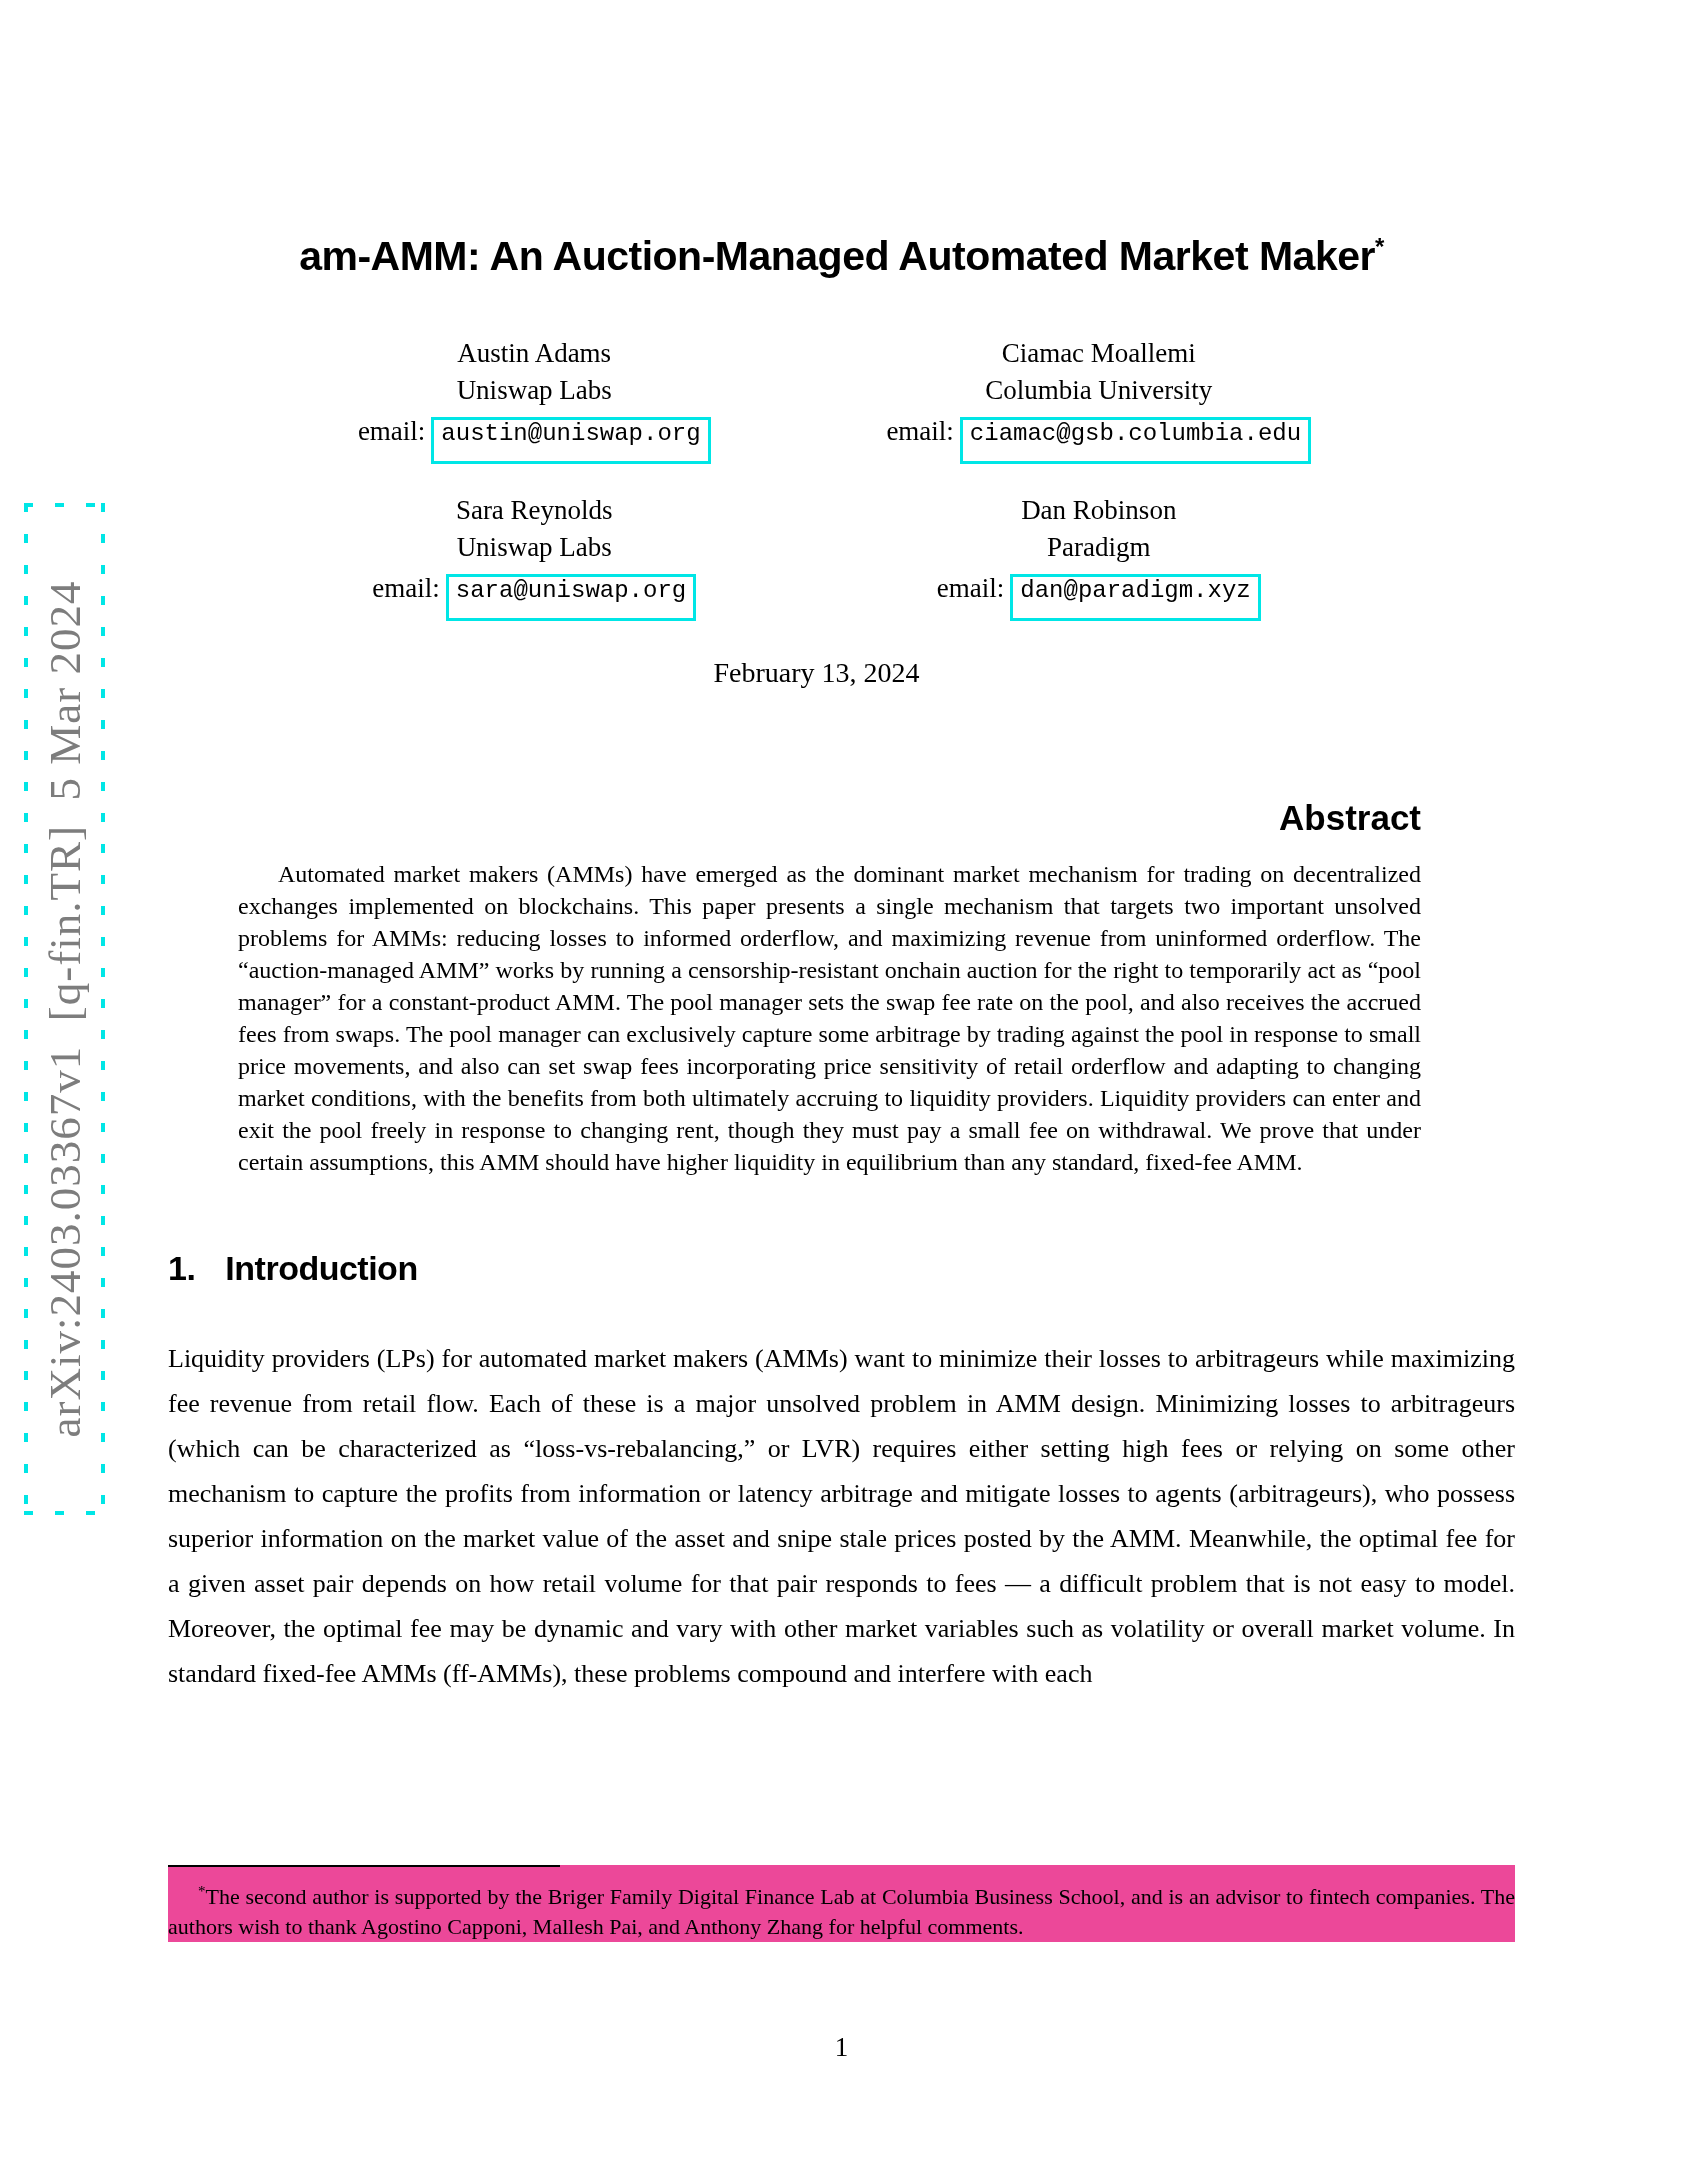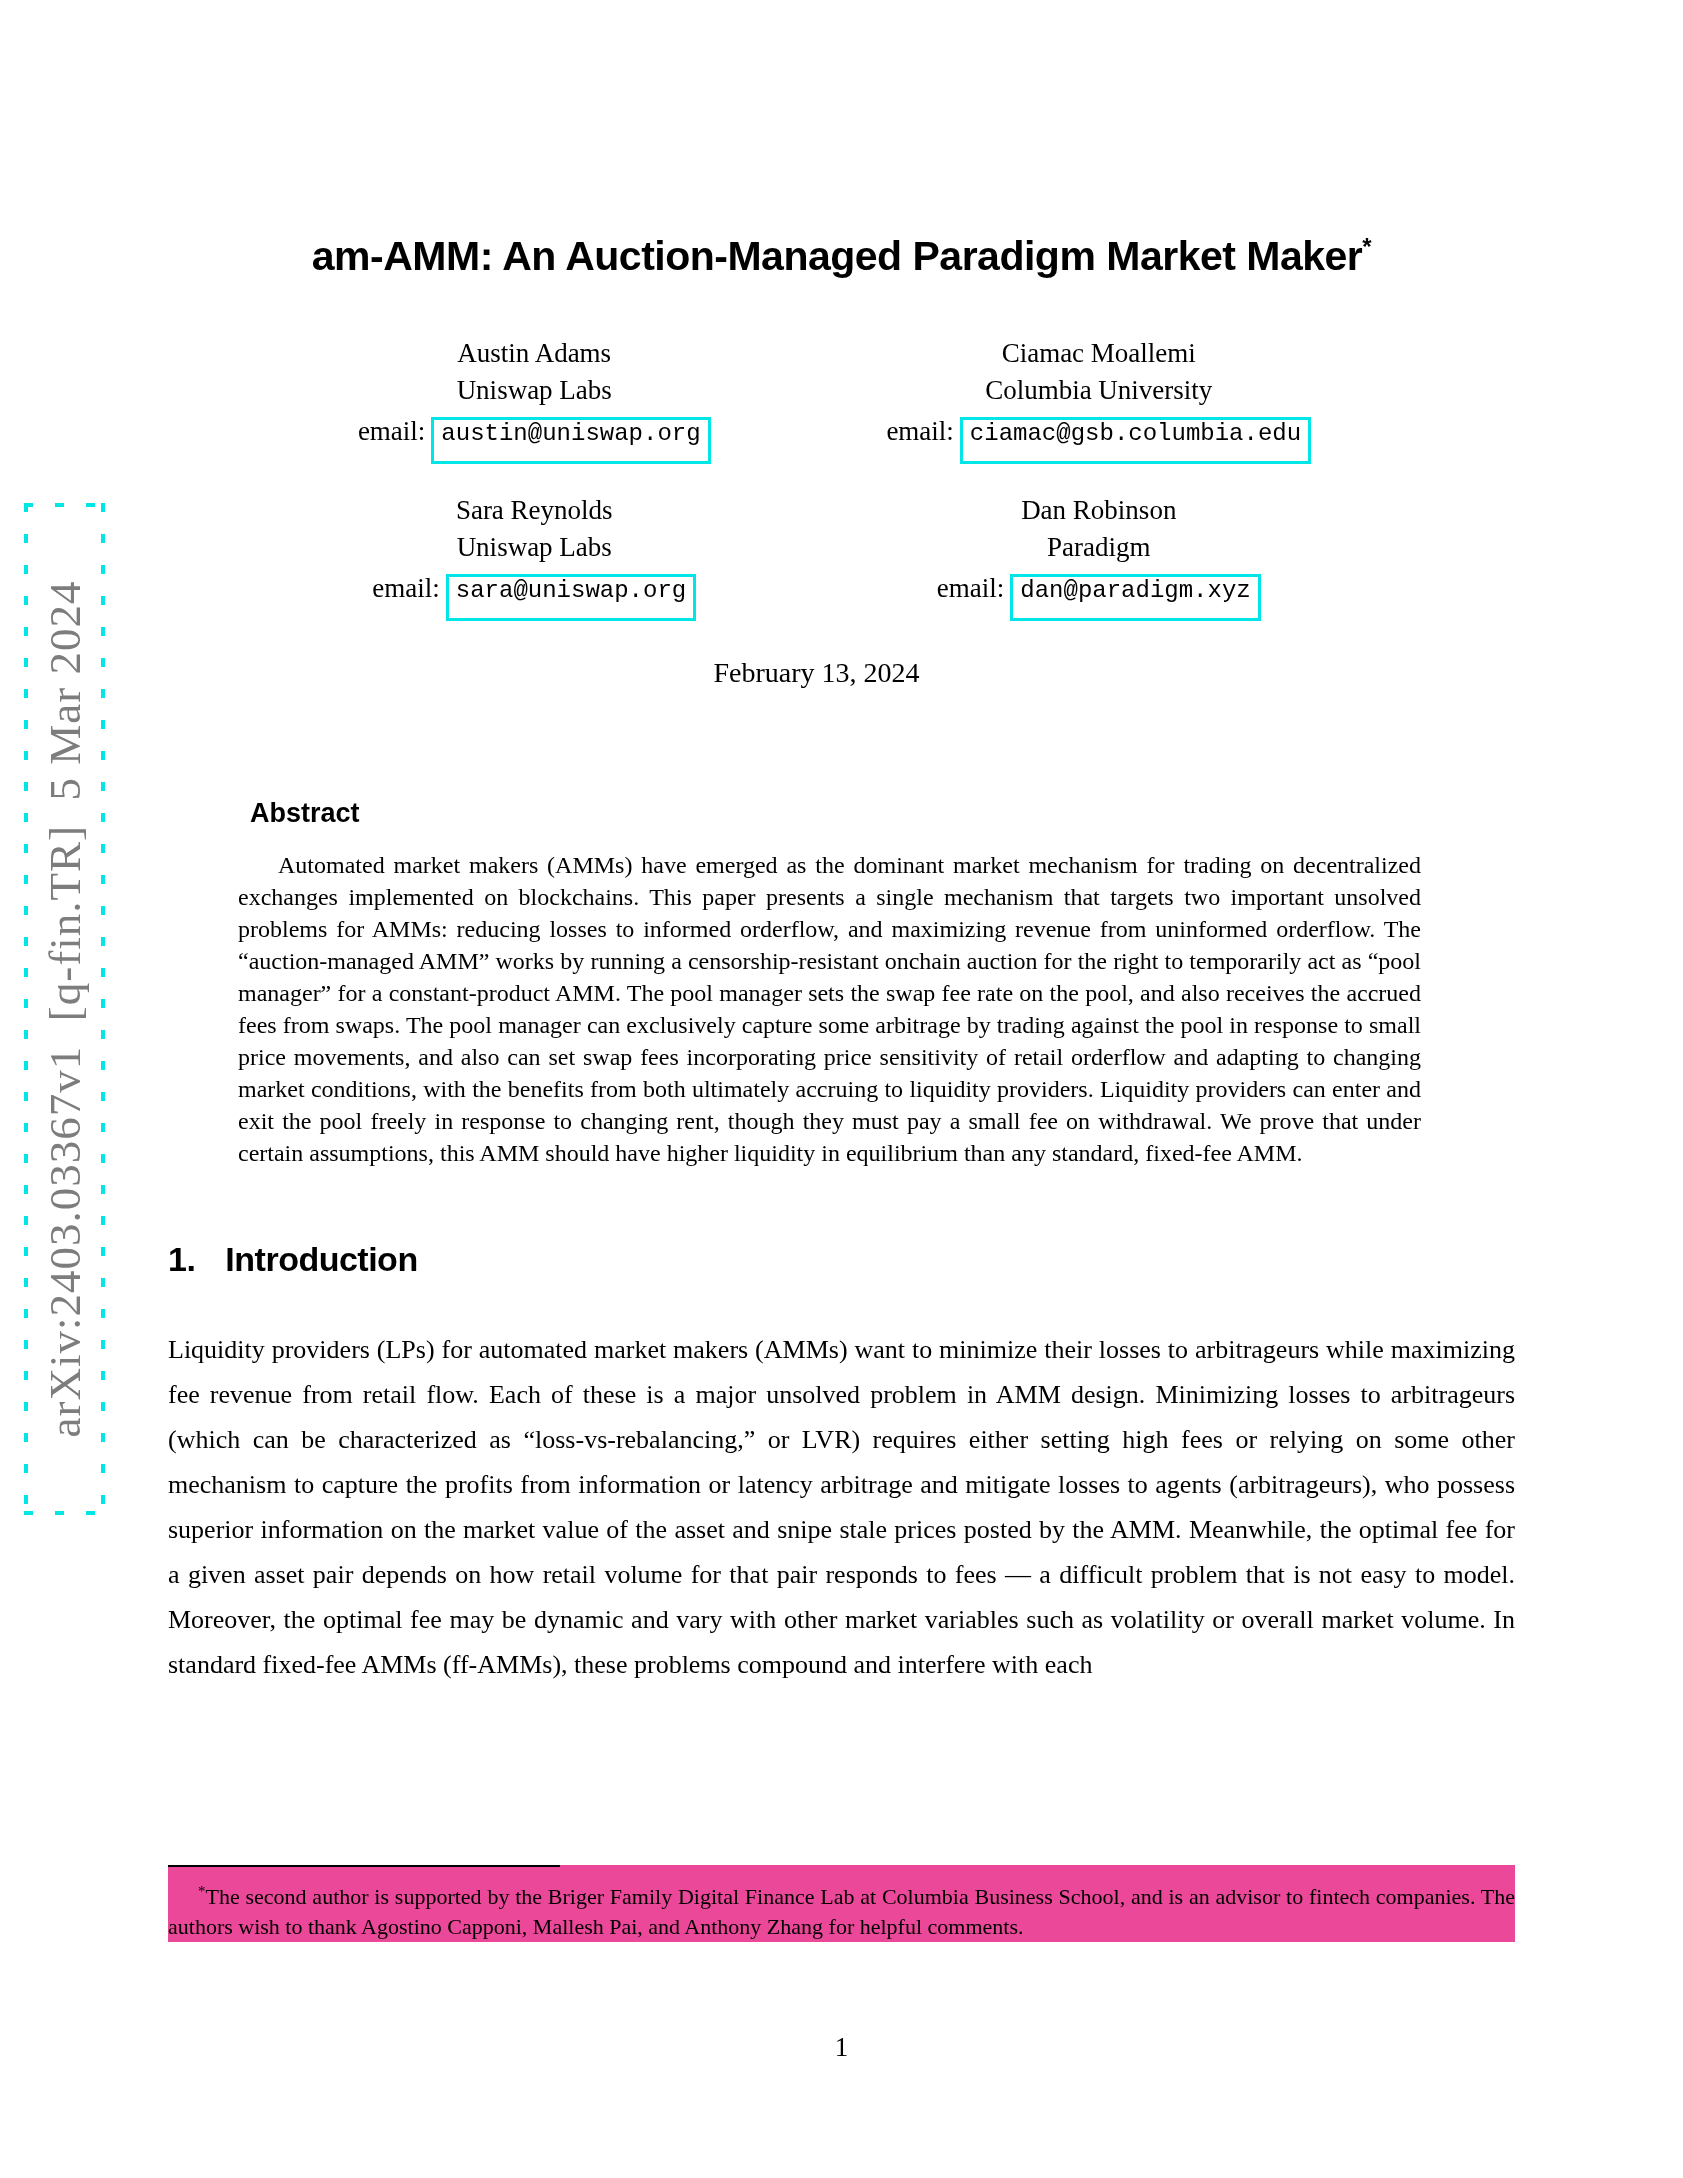--- a/index.html
+++ b/index.html
@@ -45,22 +45,22 @@
   .email-box {
     display:inline-block; border:3px solid #00e6e6; padding:0 7px 14px 7px;
     font-family:"Liberation Mono", monospace; font-size:24px;
     margin-left:6px; cursor:pointer;
   }
   .date { width:1129px; margin:36px 0 0 252px; text-align:center; font-size:28px; }
 
   
   .abstract { width:1183px; margin:109px 0 0 238px; }
   .abstract-heading {
-    margin:12px; text-align:left;
-    font-family:"Liberation Sans", sans-serif; font-weight:bold; font-size:27px;
+    margin:0; text-align:right;
+    font-family:"Liberation Sans", sans-serif; font-weight:bold; font-size:35px;
   }
   .abstract-text {
     margin:20px 0 0 0; font-size:24px; line-height:32px;
     text-align:justify; text-indent:40px;
   }
 
   
   .intro { margin:71px 168px 8px 168px; }
   .section-heading {
     margin:0; font-family:"Liberation Sans", sans-serif; font-weight:bold;
@@ -88,21 +88,21 @@
 </style>
 </head>
 <body>
 
 <div class="page">
 
   <div class="watermark">
     <span class="watermark-text">arXiv:2403.03367v1  [q-fin.TR]  5 Mar 2024</span>
   </div>
 
-  <h1 class="title"><span>am-AMM: An Auction-Managed Paradigm Market Maker</span><sup>*</sup></h1>
+  <h1 class="title"><span>am-AMM: An Auction-Managed Automated Market Maker</span><sup>*</sup></h1>
 
   <div class="authors">
 
     <div class="author">
       <div class="author-name">Austin Adams</div>
       <div class="author-affil">Uniswap Labs</div>
       <div class="author-email">
         <span>email:</span><span class="email-box">austin@uniswap.org</span>
       </div>
     </div>

